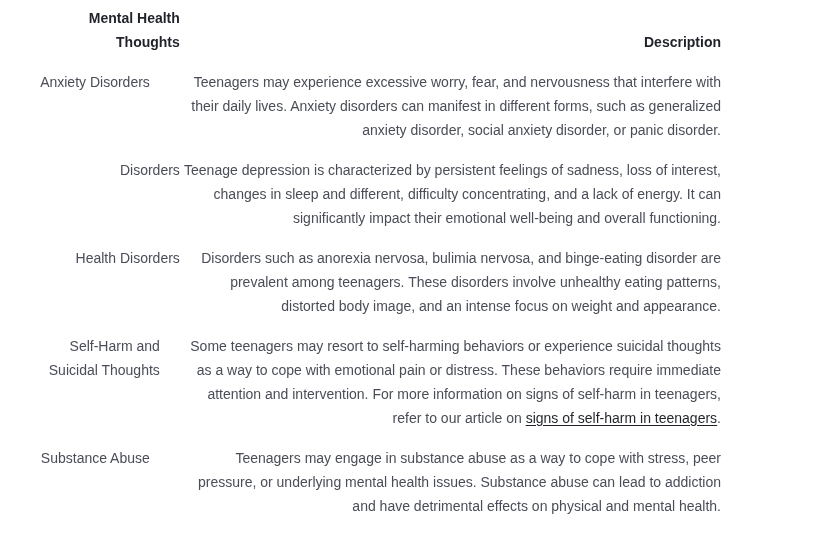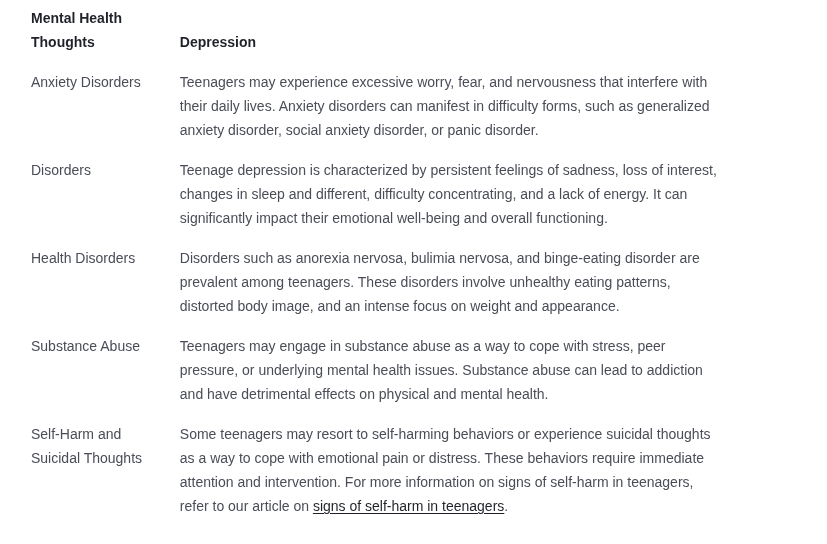--- a/index.html
+++ b/index.html
@@ -19,21 +19,21 @@
       position: absolute;
       left: 31px;
       top: 6px;
       width: 700px;
     }
     table {
       border-collapse: collapse;
       width: 700px;
     }
     th, td {
-      text-align: left;
+      text-align: right;
       vertical-align: top;
       padding: 0;
       line-height: 24px;
     }
     th {
       font-weight: bold;
       color: #1f2229;
       padding-bottom: 16px;
       vertical-align: bottom;
     }
@@ -60,39 +60,39 @@
 <body>
 
 <div class="table-wrap">
   <table>
     <thead>
       <tr>
         <th class="col-challenge">
           <span class="hdr-line">Mental Health</span>
           <span class="hdr-line">Thoughts</span>
         </th>
-        <th class="col-desc">Depression</th>
+        <th class="col-desc">Description</th>
       </tr>
     </thead>
     <tbody>
       <tr>
         <td class="col-challenge" style="padding-right:30px;">Anxiety Disorders</td>
-        <td class="col-desc">Teenagers may experience excessive worry, fear, and nervousness that interfere with their daily lives. Anxiety disorders can manifest in difficulty forms, such as generalized anxiety disorder, social anxiety disorder, or panic disorder.</td>
+        <td class="col-desc">Teenagers may experience excessive worry, fear, and nervousness that interfere with their daily lives. Anxiety disorders can manifest in different forms, such as generalized anxiety disorder, social anxiety disorder, or panic disorder.</td>
       </tr>
       <tr>
         <td class="col-challenge">Disorders</td>
         <td class="col-desc">Teenage depression is characterized by persistent feelings of sadness, loss of interest, changes in sleep and different, difficulty concentrating, and a lack of energy. It can significantly impact their emotional well-being and overall functioning.</td>
       </tr>
       <tr>
         <td class="col-challenge">Health Disorders</td>
         <td class="col-desc">Disorders such as anorexia nervosa, bulimia nervosa, and binge-eating disorder are prevalent among teenagers. These disorders involve unhealthy eating patterns, distorted body image, and an intense focus on weight and appearance.</td>
       </tr>
       <tr>
+        <td class="col-challenge" style="padding-right:20px;">Self-Harm and Suicidal Thoughts</td>
+        <td class="col-desc"><span>Some teenagers may resort to self-harming behaviors or experience suicidal thoughts as a way to cope with emotional pain or distress. These behaviors require immediate attention and intervention. For more information on signs of self-harm in teenagers, refer to our article on </span><a class="link" href="#">signs of self-harm in teenagers</a><span>.</span></td>
+      </tr>
+      <tr>
         <td class="col-challenge" style="padding-right:30px;">Substance Abuse</td>
         <td class="col-desc">Teenagers may engage in substance abuse as a way to cope with stress, peer pressure, or underlying mental health issues. Substance abuse can lead to addiction and have detrimental effects on physical and mental health.</td>
-      </tr>
-      <tr>
-        <td class="col-challenge" style="padding-right:20px;">Self-Harm and Suicidal Thoughts</td>
-        <td class="col-desc"><span>Some teenagers may resort to self-harming behaviors or experience suicidal thoughts as a way to cope with emotional pain or distress. These behaviors require immediate attention and intervention. For more information on signs of self-harm in teenagers, refer to our article on </span><a class="link" href="#">signs of self-harm in teenagers</a><span>.</span></td>
       </tr>
     </tbody>
   </table>
 </div>
 
 </body></html>

